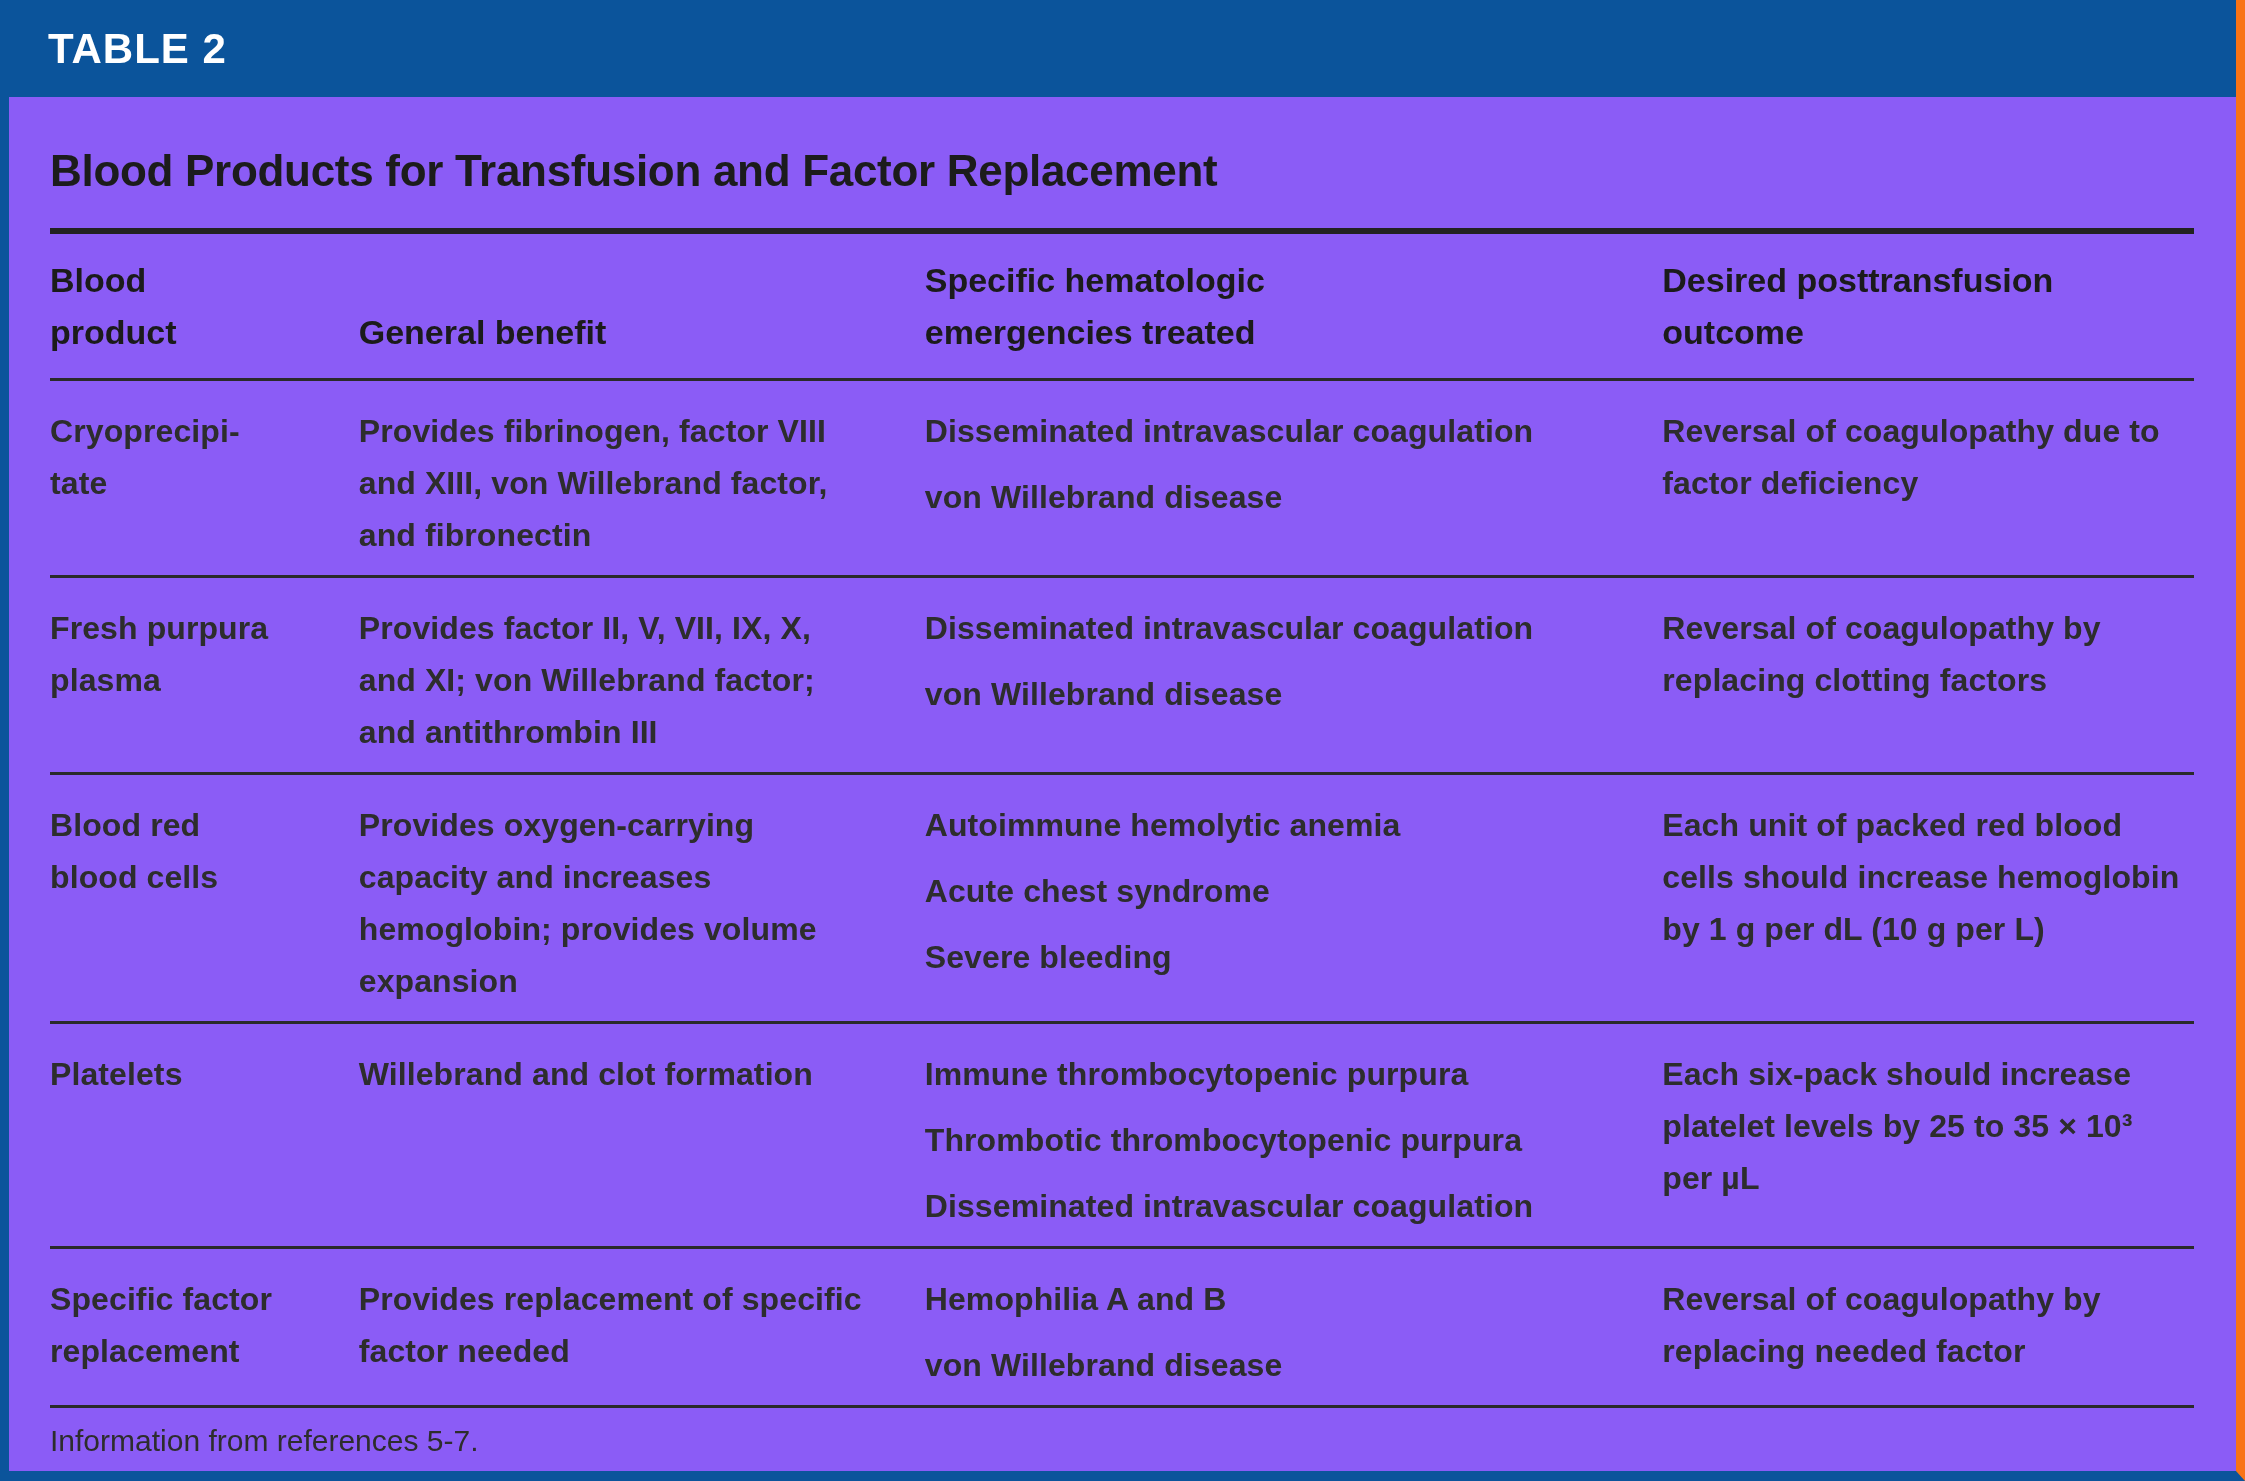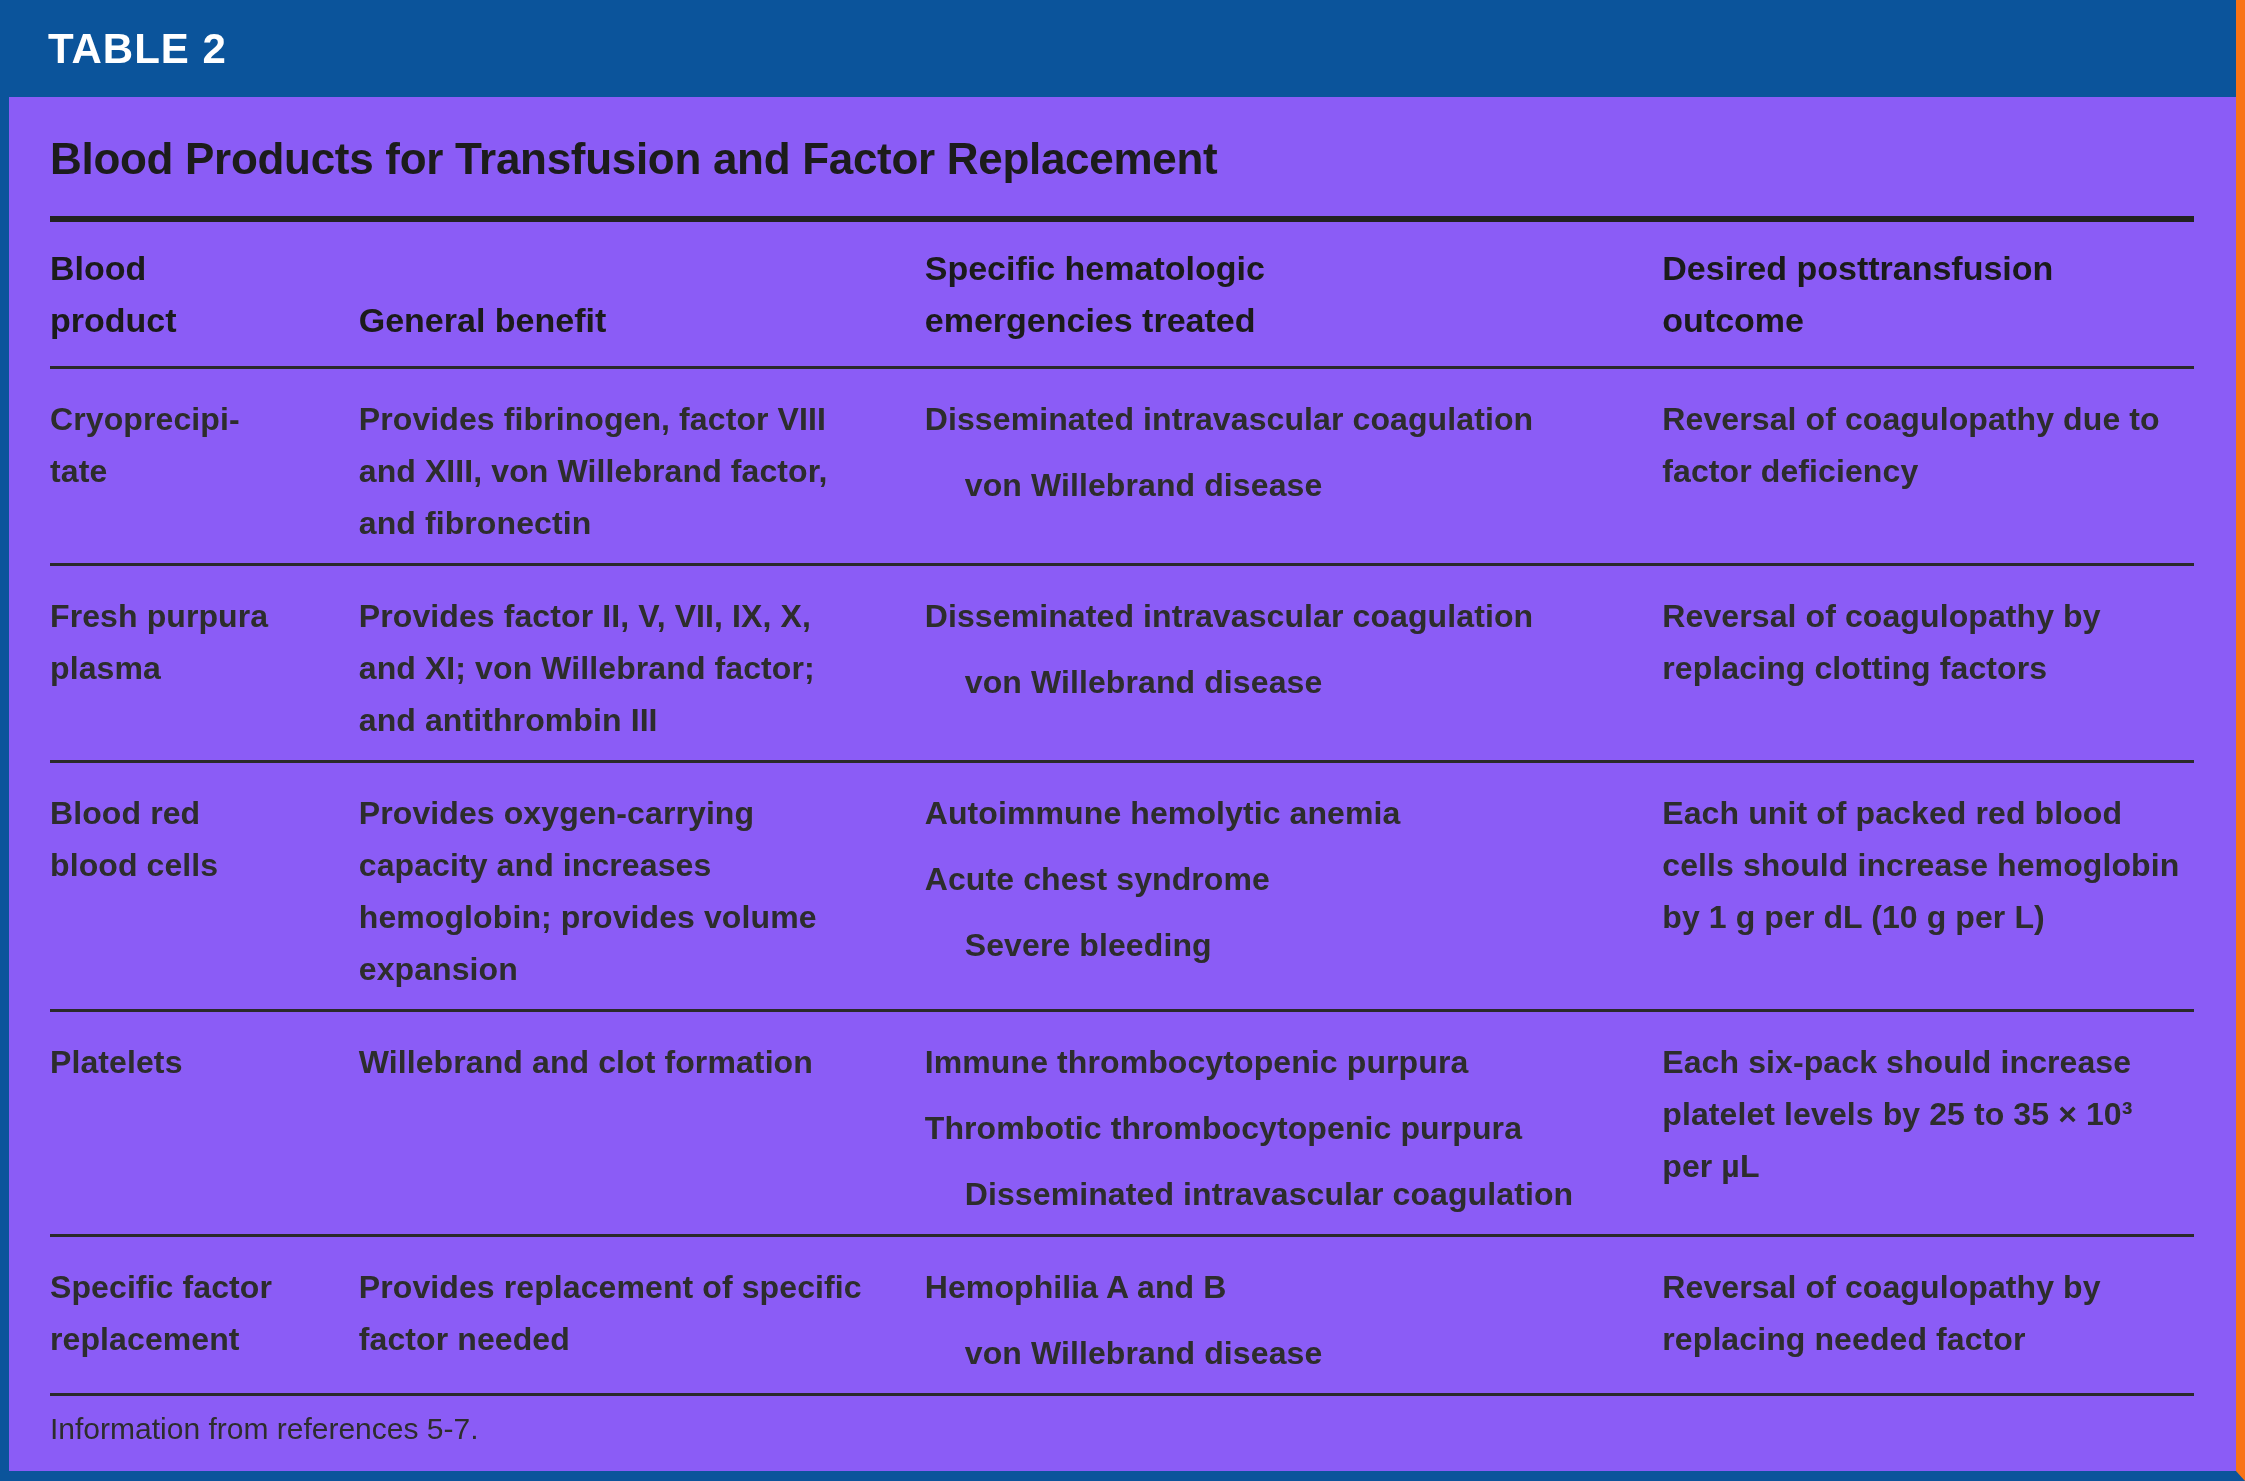--- a/index.html
+++ b/index.html
@@ -33,21 +33,21 @@
     font-size: 42px;
     font-weight: 700;
     letter-spacing: 1px;
   }
 
   .content {
     padding: 0 42px 0 41px;
   }
 
   .title {
-    margin-top: 36px;
+    margin-top: 48px;
     font-size: 44px;
     line-height: 1.2;
     font-weight: 700;
     color: #1c1c1c;
     letter-spacing: -0.3px;
   }
 
   table.data-table {
     width: 100%;
     margin-top: 30px;
@@ -79,21 +79,21 @@
     font-weight: 700;
     color: #2d2d2d;
     padding: 24px 48px 14px 0;
     border-bottom: 3px solid #2a2a2a;
     letter-spacing: 0.1px;
   }
 
   tbody td.col-outcome { padding-right: 8px; }
 
   td.col-emergencies p { margin: 0 0 14px 0; }
-  td.col-emergencies p:last-child { margin-bottom: 0; margin-left: 40px; }
+  td.col-emergencies p:last-child { margin-bottom: 0; }
 
   .footnote {
     padding: 12px 0 0 0;
     font-size: 30px;
     line-height: 1.4;
     color: #2d2d2d;
   }
 </style>
 </head>
 <body>

